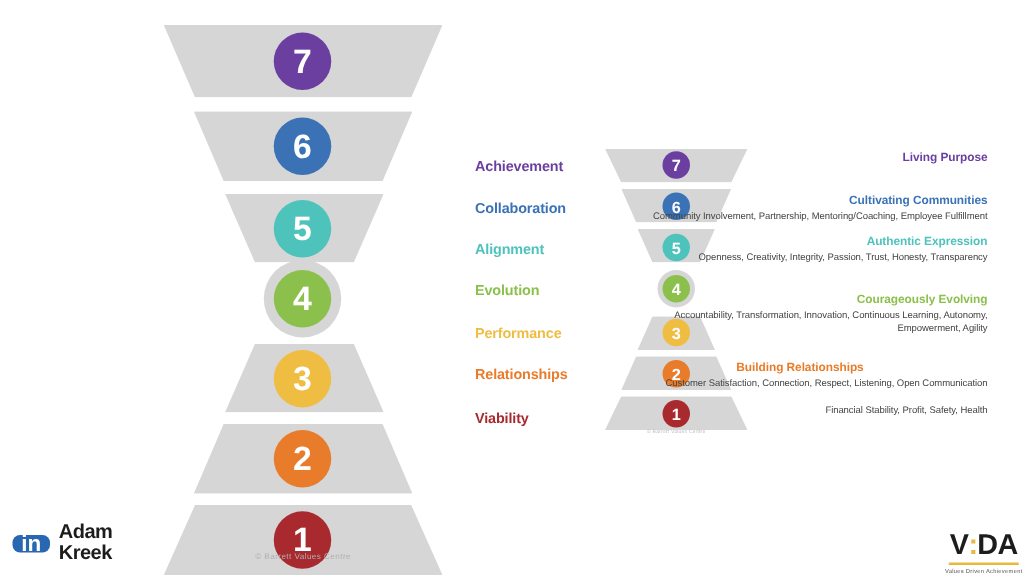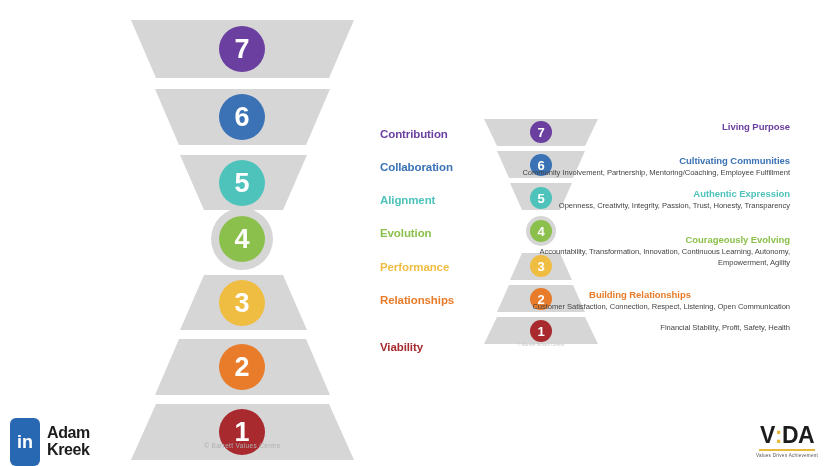--- a/index.html
+++ b/index.html
@@ -141,21 +141,21 @@
   #linkedin-logo {
     position: absolute;
     left: 10px;
     top: 418px;
     display: flex;
     align-items: center;
     gap: 7px;
   }
   .li-badge {
     width: 30px;
-    height: 48px;
+    height: 14px;
     border-radius: 6px;
     background: #2867B2;
     color: #fff;
     font-size: 18px;
     font-weight: bold;
     display: flex;
     align-items: center;
     justify-content: center;
     font-family: "Liberation Sans", sans-serif;
     line-height: 1;
@@ -243,27 +243,27 @@
               clip-path: polygon(25px 0, 198px 0, 223px 56px, 0 56px);"></div>
   <div class="circle" style="top:401px; background:#A82A2F;">
     <span>1</span>
   </div>
 
   <div class="copyright-big">© Barrett Values Centre</div>
 </div>
 
 <div id="small-model">
 
-  <div class="mini-label" style="top:16px;  color:#6B3FA0;">Contribution</div>
+  <div class="mini-label" style="top:16px;  color:#6B3FA0;">Achievement</div>
   <div class="mini-label" style="top:49px;  color:#3A72B5;">Collaboration</div>
   <div class="mini-label" style="top:82px;  color:#4EC3BC;">Alignment</div>
   <div class="mini-label" style="top:115px; color:#8CC04C;">Evolution</div>
   <div class="mini-label" style="top:149px; color:#F0BD43;">Performance</div>
   <div class="mini-label" style="top:182px; color:#E87C2A;">Relationships</div>
-  <div class="mini-label" style="top:229px; color:#A82A2F;">Viability</div>
+  <div class="mini-label" style="top:217px; color:#A82A2F;">Viability</div>
 
   <div id="small-funnel">
     <div class="band" style="left:6px; top:7px; width:114px; height:27px;
                 clip-path: polygon(0 0, 114px 0, 101px 27px, 13px 27px);"></div>
     <div class="circle" style="top:9px; background:#6B3FA0;">
       <span>7</span>
     </div>
 
     <div class="band" style="left:19px; top:39px; width:88px; height:27px;
                 clip-path: polygon(0 0, 88px 0, 76px 27px, 12px 27px);"></div>

